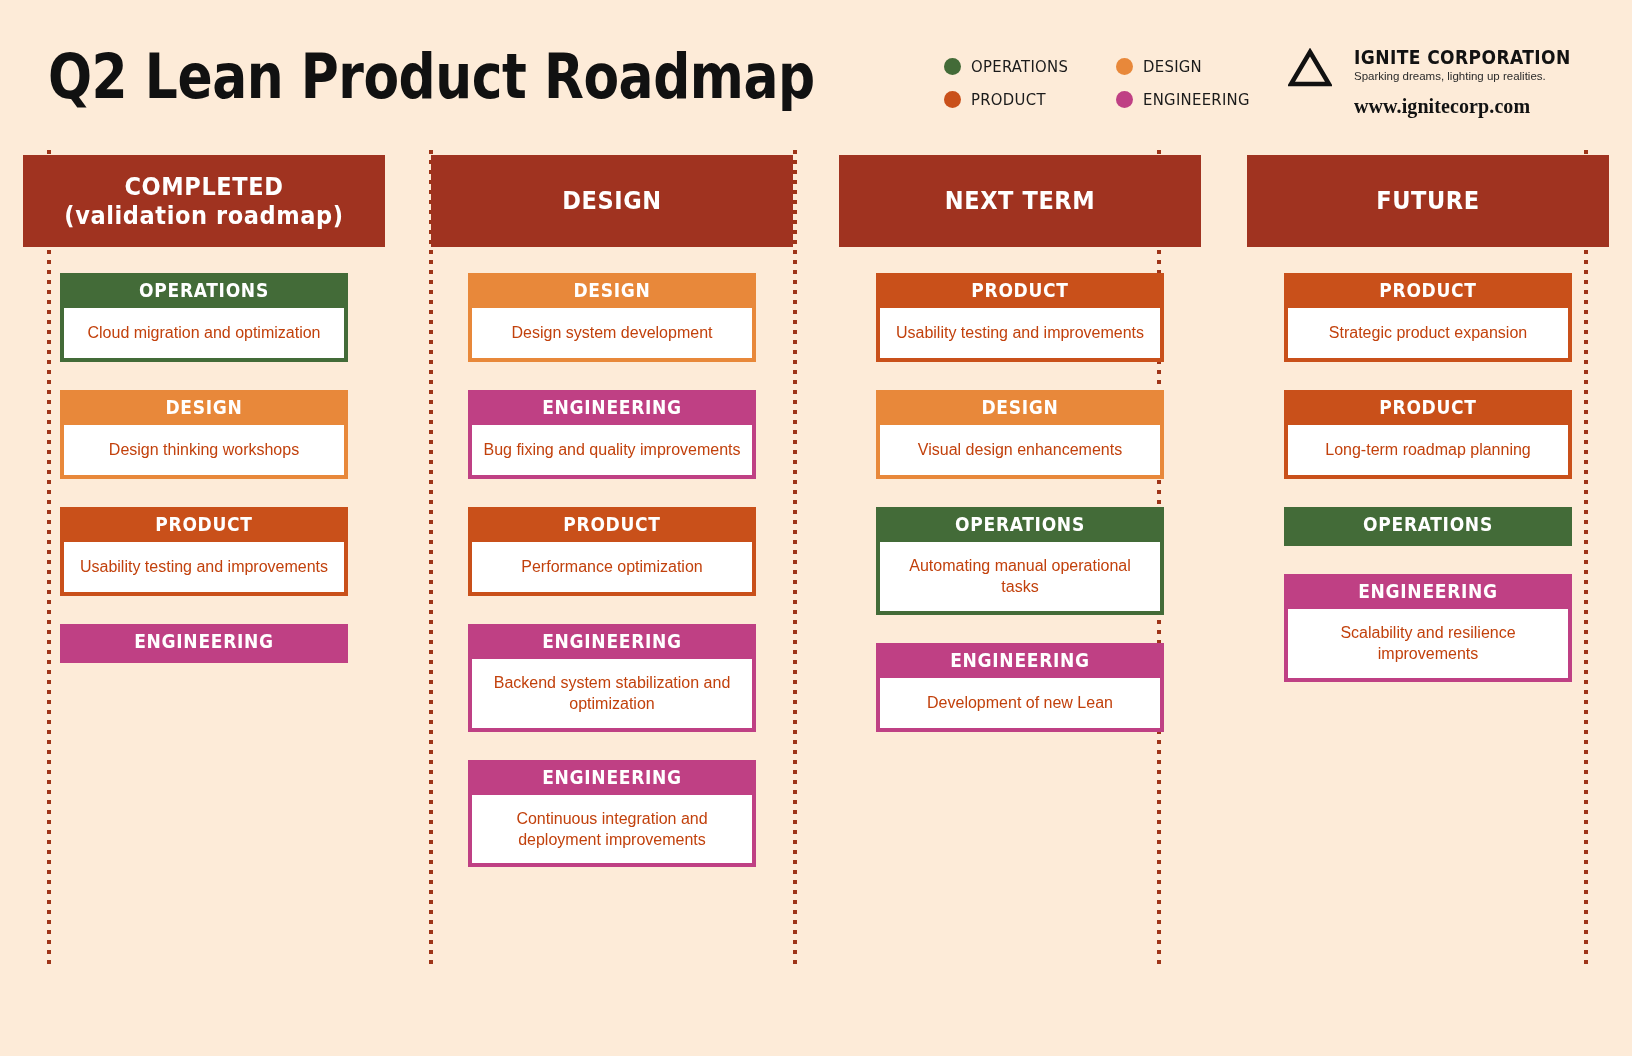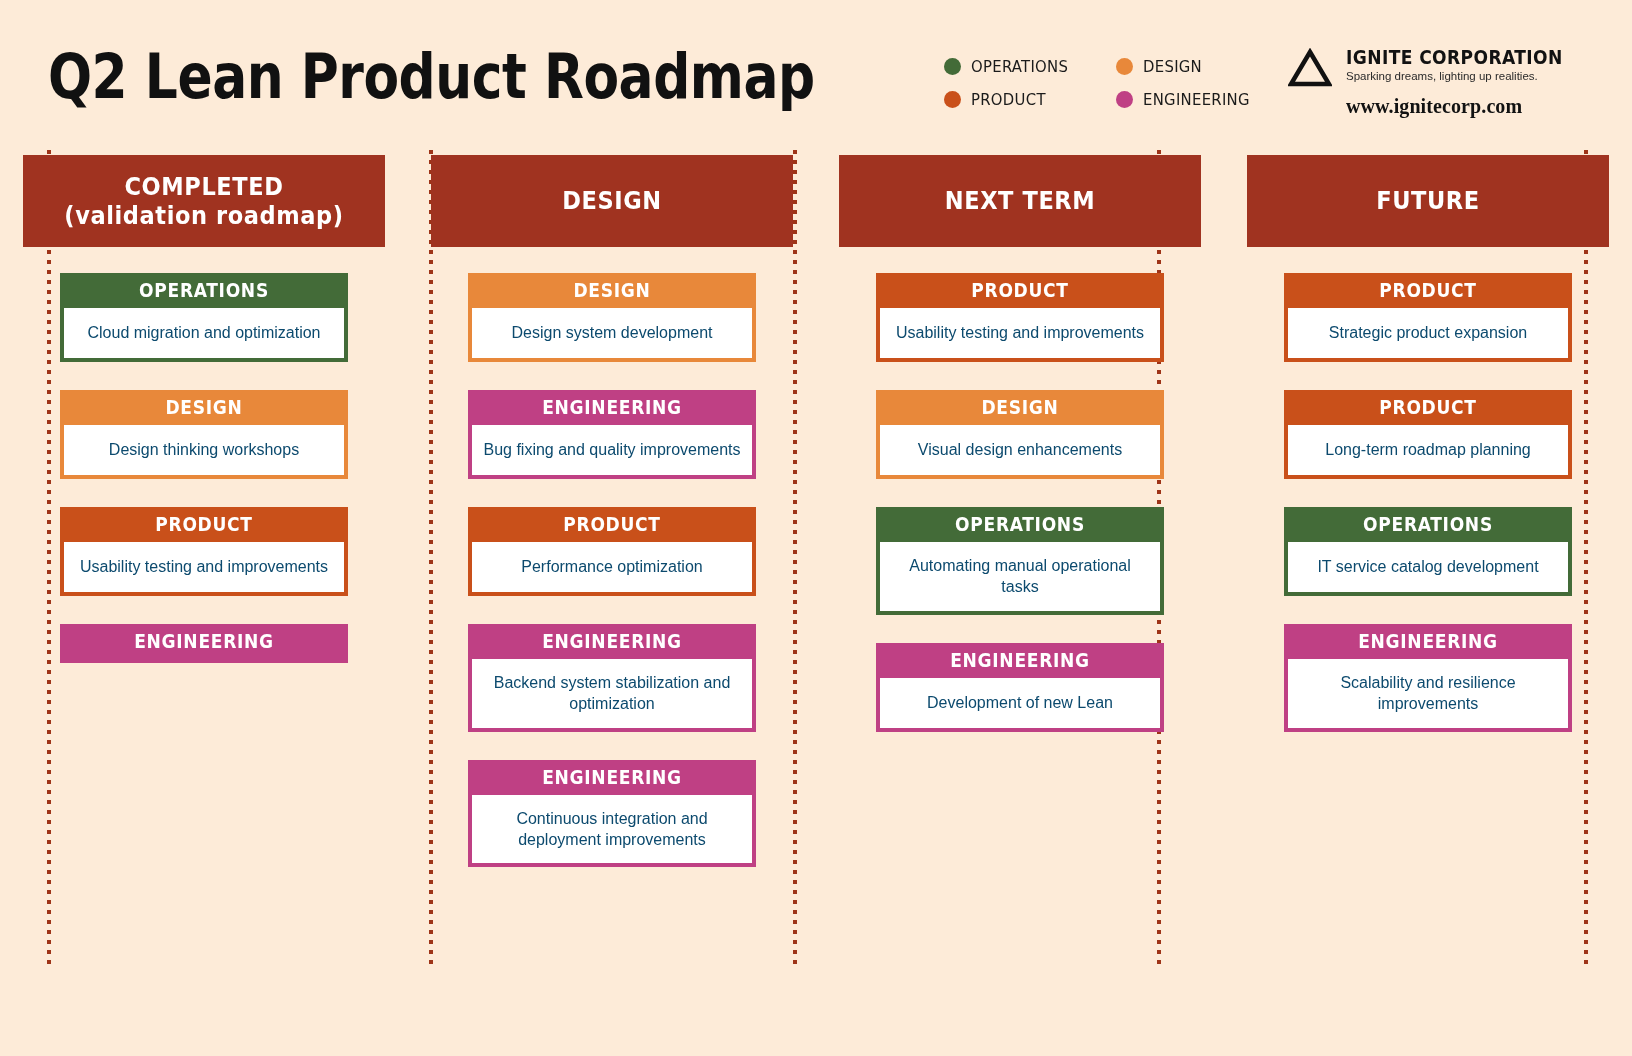--- a/index.html
+++ b/index.html
@@ -63,21 +63,21 @@
     white-space: nowrap;
   }
 
   
   .brand {
     position: absolute;
     left: 1288px;
     top: 44px;
     display: flex;
     align-items: flex-start;
-    gap: 14px;
+    gap: 22px;
   }
   .brand-mark { margin-top: 4px; }
   .brand-text { padding-top: 2px; }
   .brand-name {
     font-family: "Liberation Sans Narrow", "DejaVu Sans Condensed", "Liberation Sans", sans-serif;
     font-size: 19px;
     font-weight: bold;
     letter-spacing: 0.4px;
     color: #121212;
     white-space: nowrap;
@@ -168,21 +168,21 @@
     font-weight: bold;
     color: #ffffff;
     letter-spacing: 0.7px;
   }
   .card-body {
     background: #ffffff;
     text-align: center;
     padding: 13px 10px;
     font-size: 16px;
     line-height: 1.33;
-    color: #0c4a6e;
+    color: #c2410c;
     min-height: 50px;
     display: flex;
     align-items: center;
     justify-content: center;
   }
 </style>
 </head>
 <body>
 
 <div class="page">
@@ -309,21 +309,20 @@
           <div class="card" style="background: rgb(201, 80, 26);">
             <div class="card-head"><span class="card-head-text">PRODUCT</span></div>
             <div class="card-body">Strategic product expansion</div>
           </div>
           <div class="card" style="background: rgb(201, 80, 26);">
             <div class="card-head"><span class="card-head-text">PRODUCT</span></div>
             <div class="card-body">Long-term roadmap planning</div>
           </div>
           <div class="card" style="background: rgb(67, 107, 56);">
             <div class="card-head"><span class="card-head-text">OPERATIONS</span></div>
-            <div class="card-body">IT service catalog development</div>
           </div>
           <div class="card" style="background: rgb(191, 64, 132);">
             <div class="card-head"><span class="card-head-text">ENGINEERING</span></div>
             <div class="card-body">Scalability and resilience improvements</div>
           </div>
         </div>
       </div>
     </div>
 
 </div>

